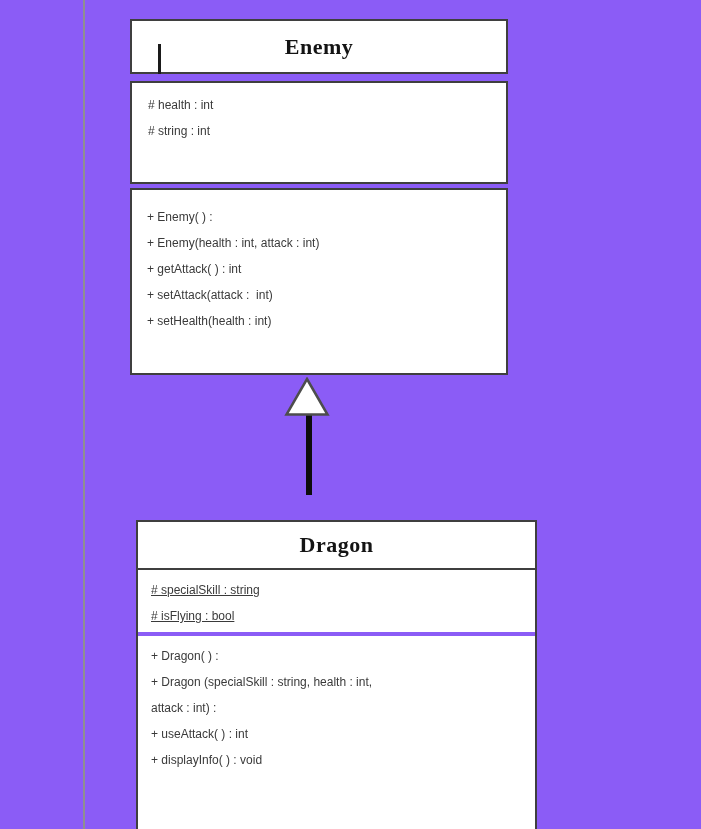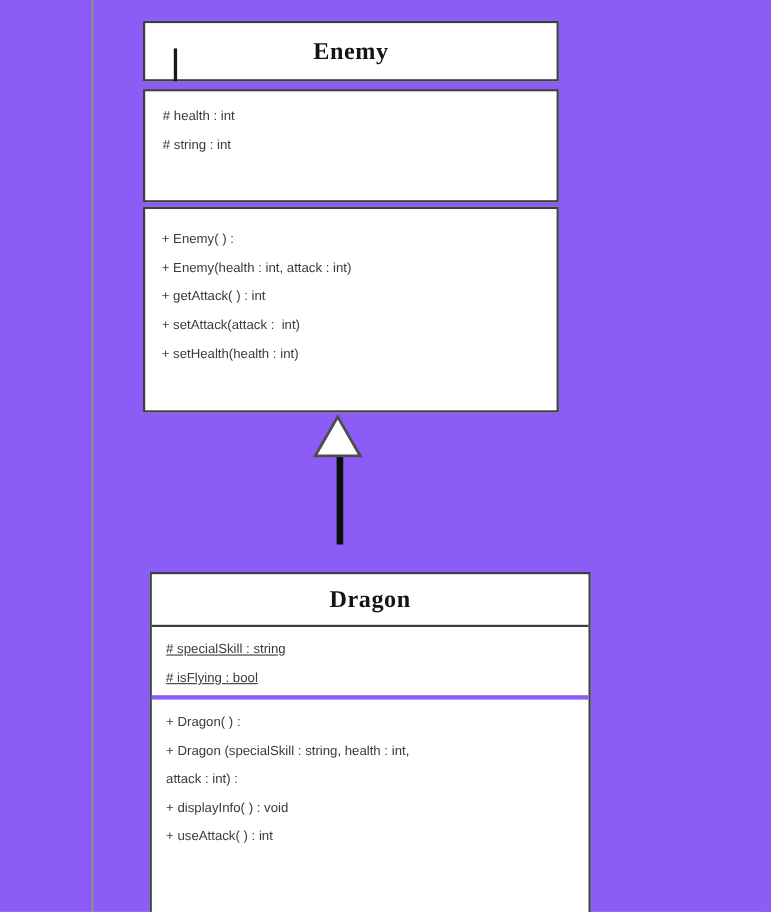--- a/index.html
+++ b/index.html
@@ -97,18 +97,18 @@
       <div class="class-title">Dragon</div>
     </div>
     <div class="dragon-attrs lines">
       <div class="line"># specialSkill : string</div>
       <div class="line"># isFlying : bool</div>
     </div>
     <div class="dragon-methods lines">
       <div class="line">+ Dragon( ) :</div>
       <div class="line">+ Dragon (specialSkill : string, health : int,</div>
       <div class="line">attack : int) :</div>
+      <div class="line">+ useAttack( ) : int</div>
       <div class="line">+ displayInfo( ) : void</div>
-      <div class="line">+ useAttack( ) : int</div>
     </div>
   </div>
 
 </div>
 
 </body></html>

